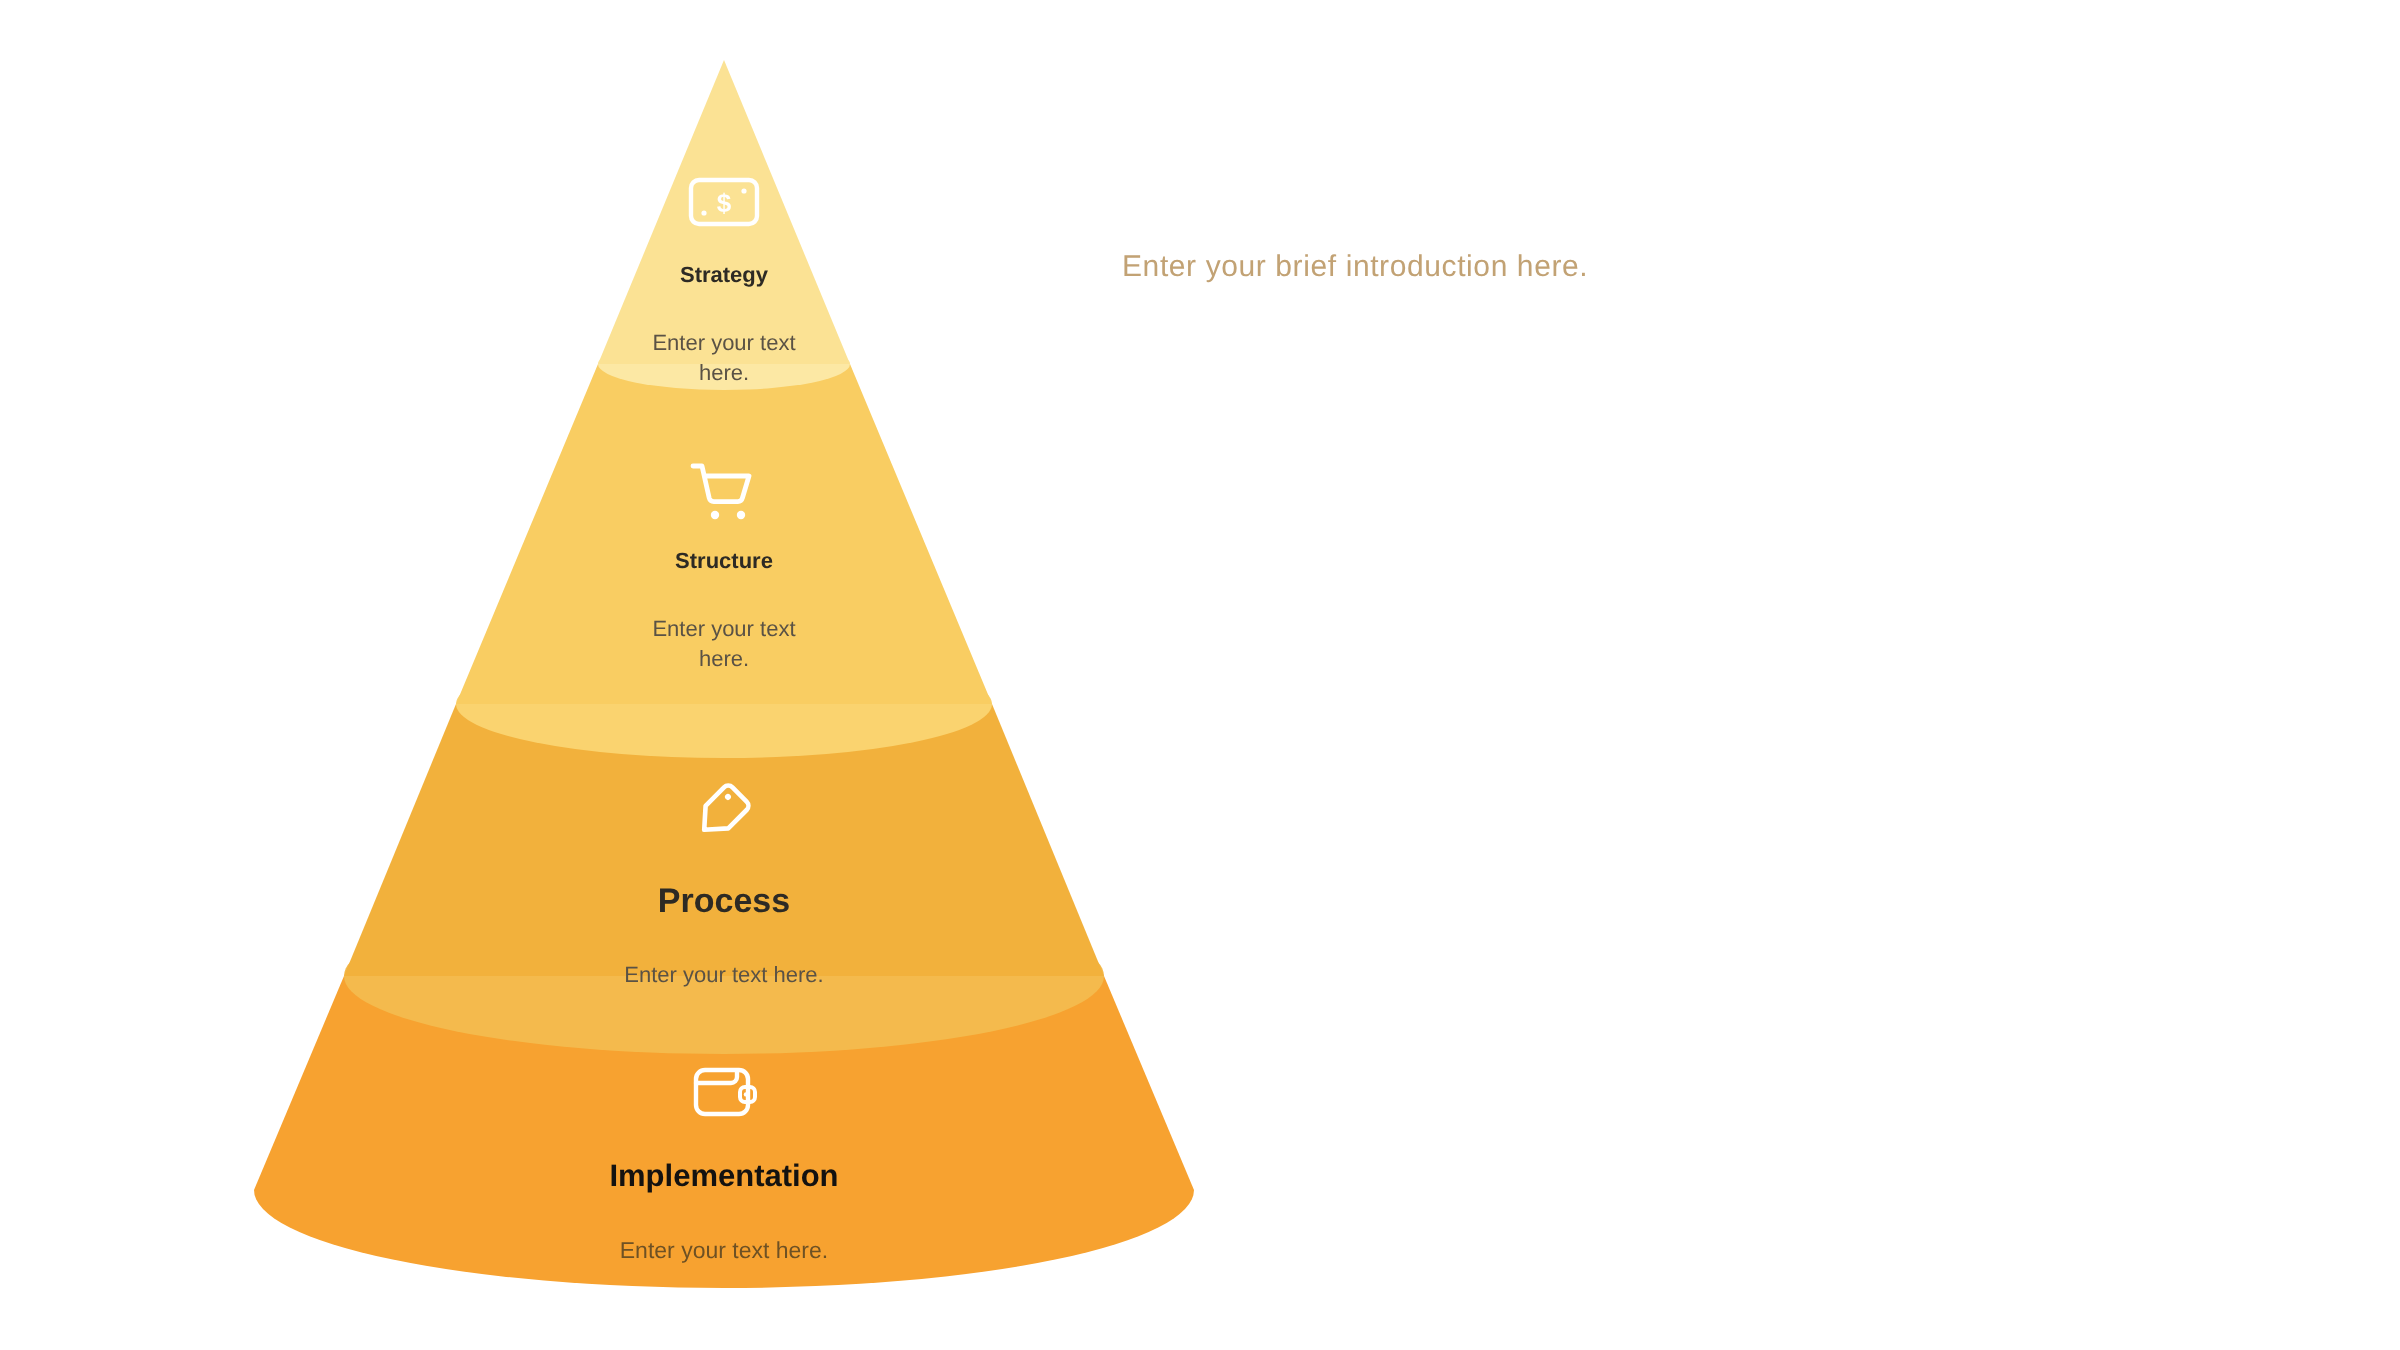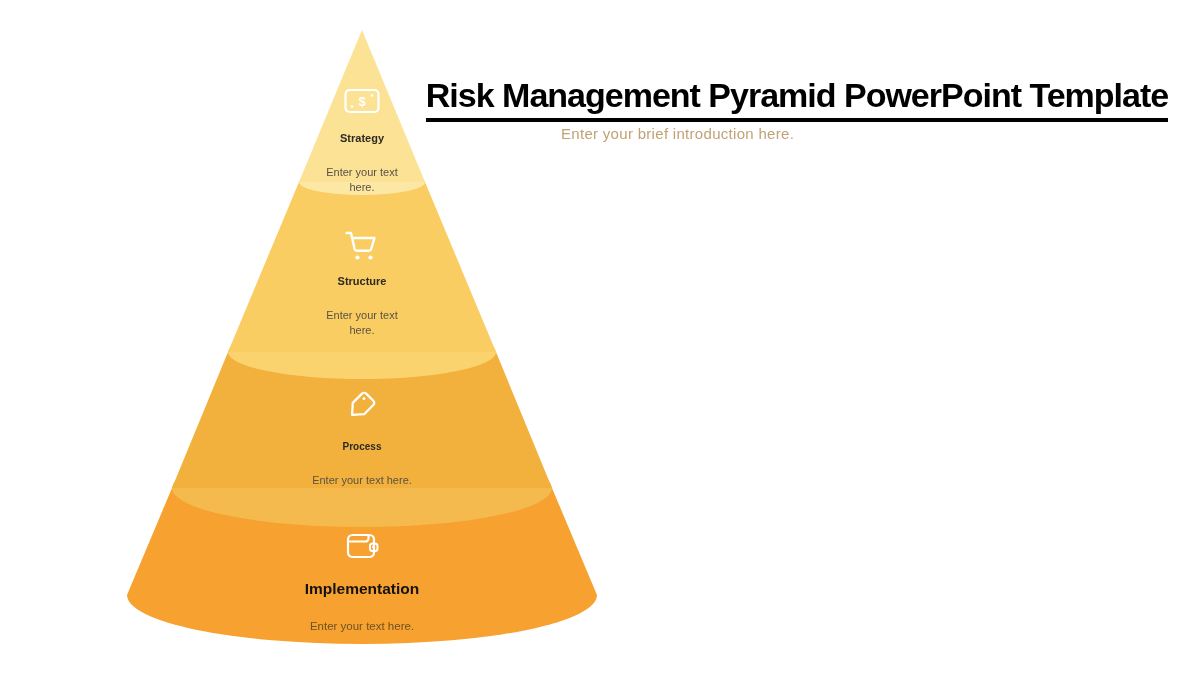--- a/index.html
+++ b/index.html
@@ -21,21 +21,21 @@
   .level-name{
     font-weight:bold;color:#2d2a24;
     font-size:11px;line-height:1.2;margin-top:16px;
   }
   .level-ph{
     color:#5a5245;font-size:11px;line-height:1.35;margin-top:20px;
   }
   .lvl-1 .level-name{}
   .lvl-1 .level-ph, .lvl-2 .level-ph{max-width:98px;}
   .lvl-2 .level-name{margin-top:13px;}
-  .lvl-3 .level-name{font-size:10px;margin-top:17px;text-align:right;}
+  .lvl-3 .level-name{font-size:17px;margin-top:17px;text-align:right;}
   .lvl-4 .level-name{font-size:15.5px;color:#141210;}
   .lvl-4 .level-ph{color:#6e5124;font-size:11.5px;}
   .slide-title{
     position:absolute;left:418px;right:24px;top:76px;
     text-align:center;
     font-size:34px;font-weight:bold;color:#000;
     letter-spacing:-1px;white-space:nowrap;
   }
   .slide-title .underlined{
     display:inline-block;
@@ -106,19 +106,16 @@
     <svg class="icon" width="40" height="36" viewBox="0 0 40 36">
       <rect x="6" y="7" width="26" height="22" rx="4.5" fill="none" stroke="#fff" stroke-width="2.2"></rect>
       <path d="M6 13.5 h17.5 a3 3 0 0 0 3 -3 V8" fill="none" stroke="#fff" stroke-width="2.2" stroke-linecap="round"></path>
       <rect x="28" y="15.5" width="7.5" height="7.5" rx="2.5" fill="none" stroke="#fff" stroke-width="2"></rect>
       <circle cx="31" cy="19.2" r="1.1" fill="#fff"></circle>
     </svg>
     <div class="level-name">Implementation</div>
     <div class="level-ph">Enter your text here.</div>
   </div>
 
-  <div class="slide-title">
-    <span class="underlined">Risk Management Pyramid PowerPoint Template</span>
-  </div>
 
   <div class="intro-ph">Enter your brief introduction here.</div>
 
 </div>
 
 </body></html>

